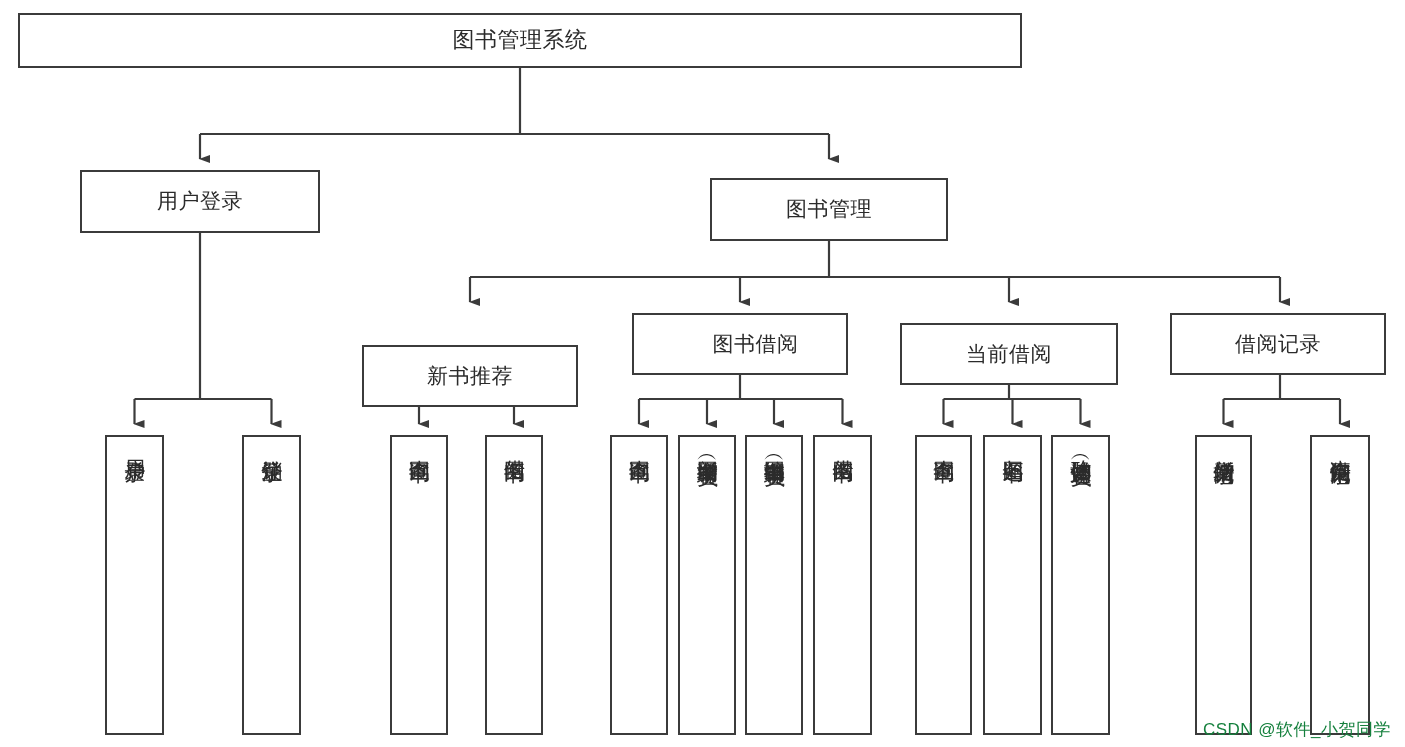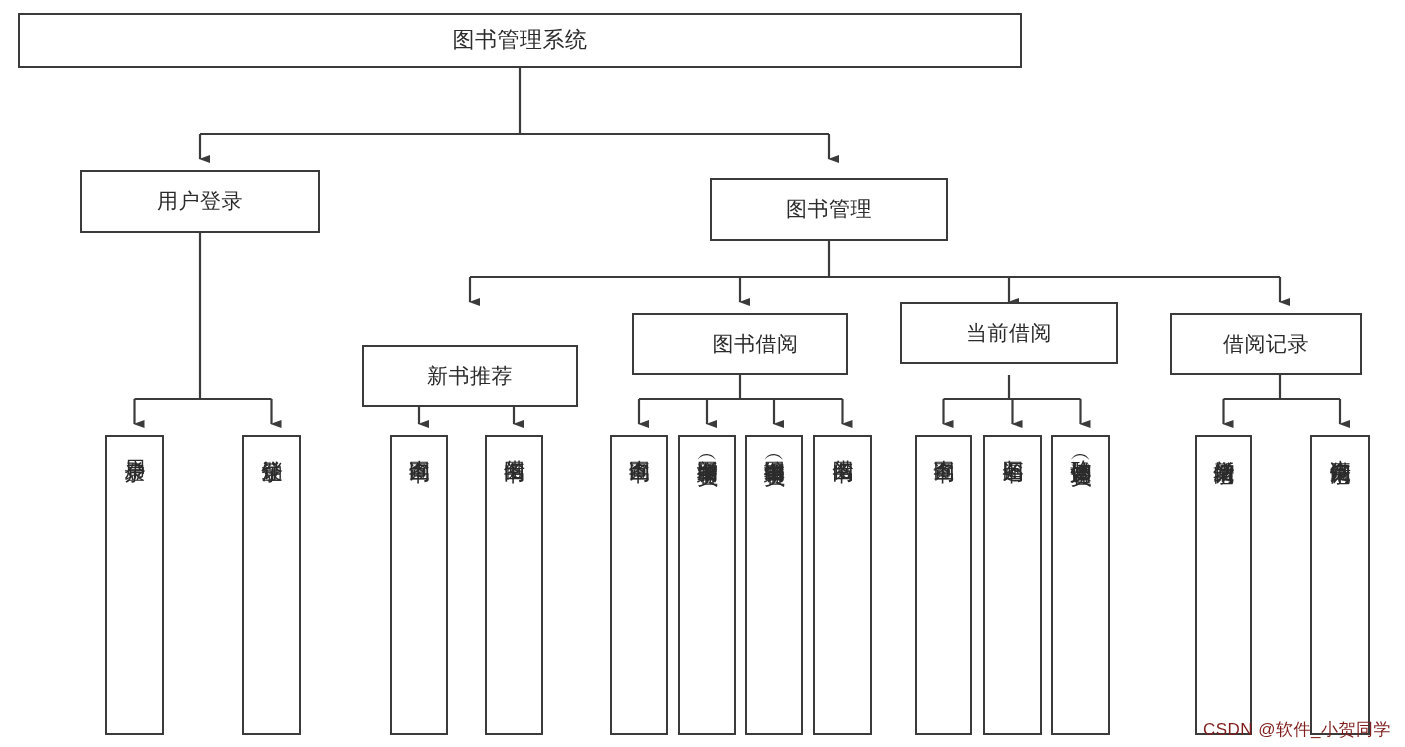--- a/index.html
+++ b/index.html
@@ -59,21 +59,21 @@
     line-height: 1.18;
     letter-spacing: 1px;
     height: auto;
     max-height: 100%;
   }
   .watermark {
     position: absolute;
     right: 14px;
     bottom: 6px;
     font-size: 17px;
-    color: #7f1d1d;
+    color: #15803d;
     white-space: nowrap;
     letter-spacing: 0.5px;
   }
 </style>
 </head>
 <body>
 
 <div id="canvas">
 
   <svg class="edges" viewBox="0 0 1405 747">
@@ -129,24 +129,24 @@
   <div class="node horizontal" style="left: 710px; top: 178px; width: 238px; height: 63px;">
     <span class="label">图书管理</span>
   </div>
 
   <div class="node horizontal" style="left: 362px; top: 313px; width: 216px; height: 62px; margin-top: 32px;">
     <span class="label">新书推荐</span>
   </div>
   <div class="node horizontal" style="left: 632px; top: 313px; width: 216px; height: 62px; padding-left: 31px;">
     <span class="label">图书借阅</span>
   </div>
-  <div class="node horizontal" style="left: 900px; top: 302px; width: 218px; height: 62px;">
+  <div class="node horizontal" style="left: 900px; top: 323px; width: 218px; height: 62px;">
     <span class="label">当前借阅</span>
   </div>
-  <div class="node horizontal" style="left: 1170px; top: 313px; width: 192px; height: 62px;">
+  <div class="node horizontal" style="left: 1170px; top: 313px; width: 216px; height: 62px;">
     <span class="label">借阅记录</span>
   </div>
 
   <div class="node vertical" style="left: 105px; top: 435px; width: 59px; height: 300px;">
     <span class="label">用户登录</span>
   </div>
   <div class="node vertical" style="left: 242px; top: 435px; width: 59px; height: 300px;">
     <span class="label">注销登录</span>
   </div>
   <div class="node vertical" style="left: 390px; top: 435px; width: 58px; height: 300px;">

